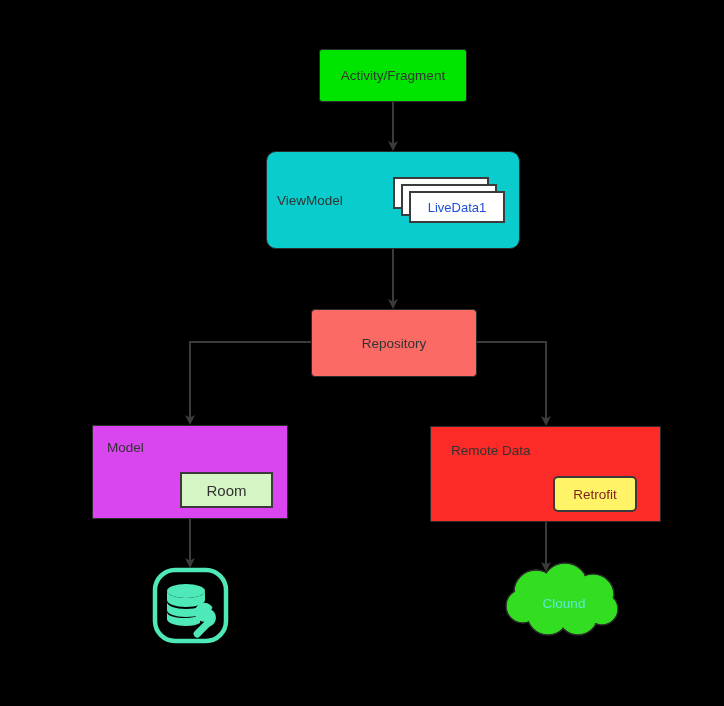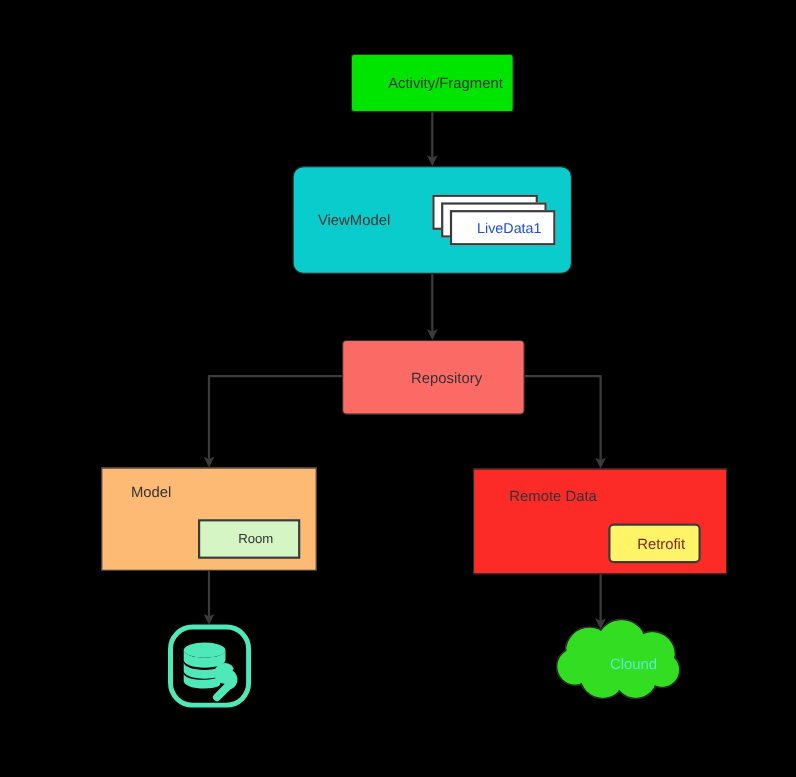--- a/index.html
+++ b/index.html
@@ -2,46 +2,46 @@
 <html><head>
 <meta charset="utf-8">
 <title>Android Architecture Diagram</title>
 <style>
   html,body{margin:0;padding:0;background:#000;}
   body{width:724px;height:706px;overflow:hidden;
        font-family:"Liberation Sans","DejaVu Sans",sans-serif;}
   #stage{position:relative;width:724px;height:706px;background:#000000;}
 
   .node{position:absolute;box-sizing:border-box;border:1px solid #2b2b2b;}
-  .lbl{position:absolute;color:#333333;font-size:13.5px;white-space:nowrap;padding-left:12px;}
+  .lbl{position:absolute;color:#333333;font-size:13.5px;white-space:nowrap;}
 
   
   #activity{left:319px;top:49px;width:148px;height:53px;background:#00e500;border-radius:3px;}
   #activity .lbl{left:0;top:0;width:100%;height:100%;display:flex;align-items:center;justify-content:center;}
 
   
   #viewmodel{left:266px;top:151px;width:254px;height:98px;background:#0acccc;border-radius:10px;}
   #vm-label{left:10px;top:50%;transform:translateY(-50%);}
 
   .ld-card{position:absolute;background:#ffffff;border:2px solid #3b3b3b;box-sizing:border-box;}
   #ld-back  {left:126px;top:25px;width:96px;height:32px;}
   #ld-mid   {left:134px;top:32px;width:96px;height:32px;}
   #ld-front {left:142px;top:39px;width:96px;height:32px;display:flex;align-items:center;justify-content:center;}
   #ld-front .lbl{position:static;color:#1d4ed8;font-size:13px;}
 
   
   #repository{left:311px;top:309px;width:166px;height:68px;background:#fc6a66;border-radius:4px;}
   #repository .lbl{left:0;top:0;width:100%;height:100%;display:flex;align-items:center;justify-content:center;border-radius:17px;}
 
   
-  #model{left:92px;top:425px;width:196px;height:94px;background:#fdba74;}
+  #model{left:92px;top:425px;width:196px;height:94px;background:#d946ef;}
   #model-label{left:14px;top:14px;}
   #room{position:absolute;left:87px;top:46px;width:93px;height:36px;background:#d5f5c4;
         border:2px solid #3b3b3b;box-sizing:border-box;display:flex;align-items:center;justify-content:center;}
-  #room .lbl{position:static;color:#333;font-size:12px;}
+  #room .lbl{position:static;color:#333;font-size:15px;}
 
   
   #remote{left:430px;top:426px;width:231px;height:96px;background:#fc2b28;}
   #remote-label{left:20px;top:16px;}
   #retrofit{position:absolute;left:122px;top:49px;width:84px;height:36px;background:#fff468;
             border:2px solid #3b3b3b;border-radius:5px;box-sizing:border-box;
             display:flex;align-items:center;justify-content:center;}
   #retrofit .lbl{position:static;color:#7f1d1d;font-size:13.5px;}
 
   

